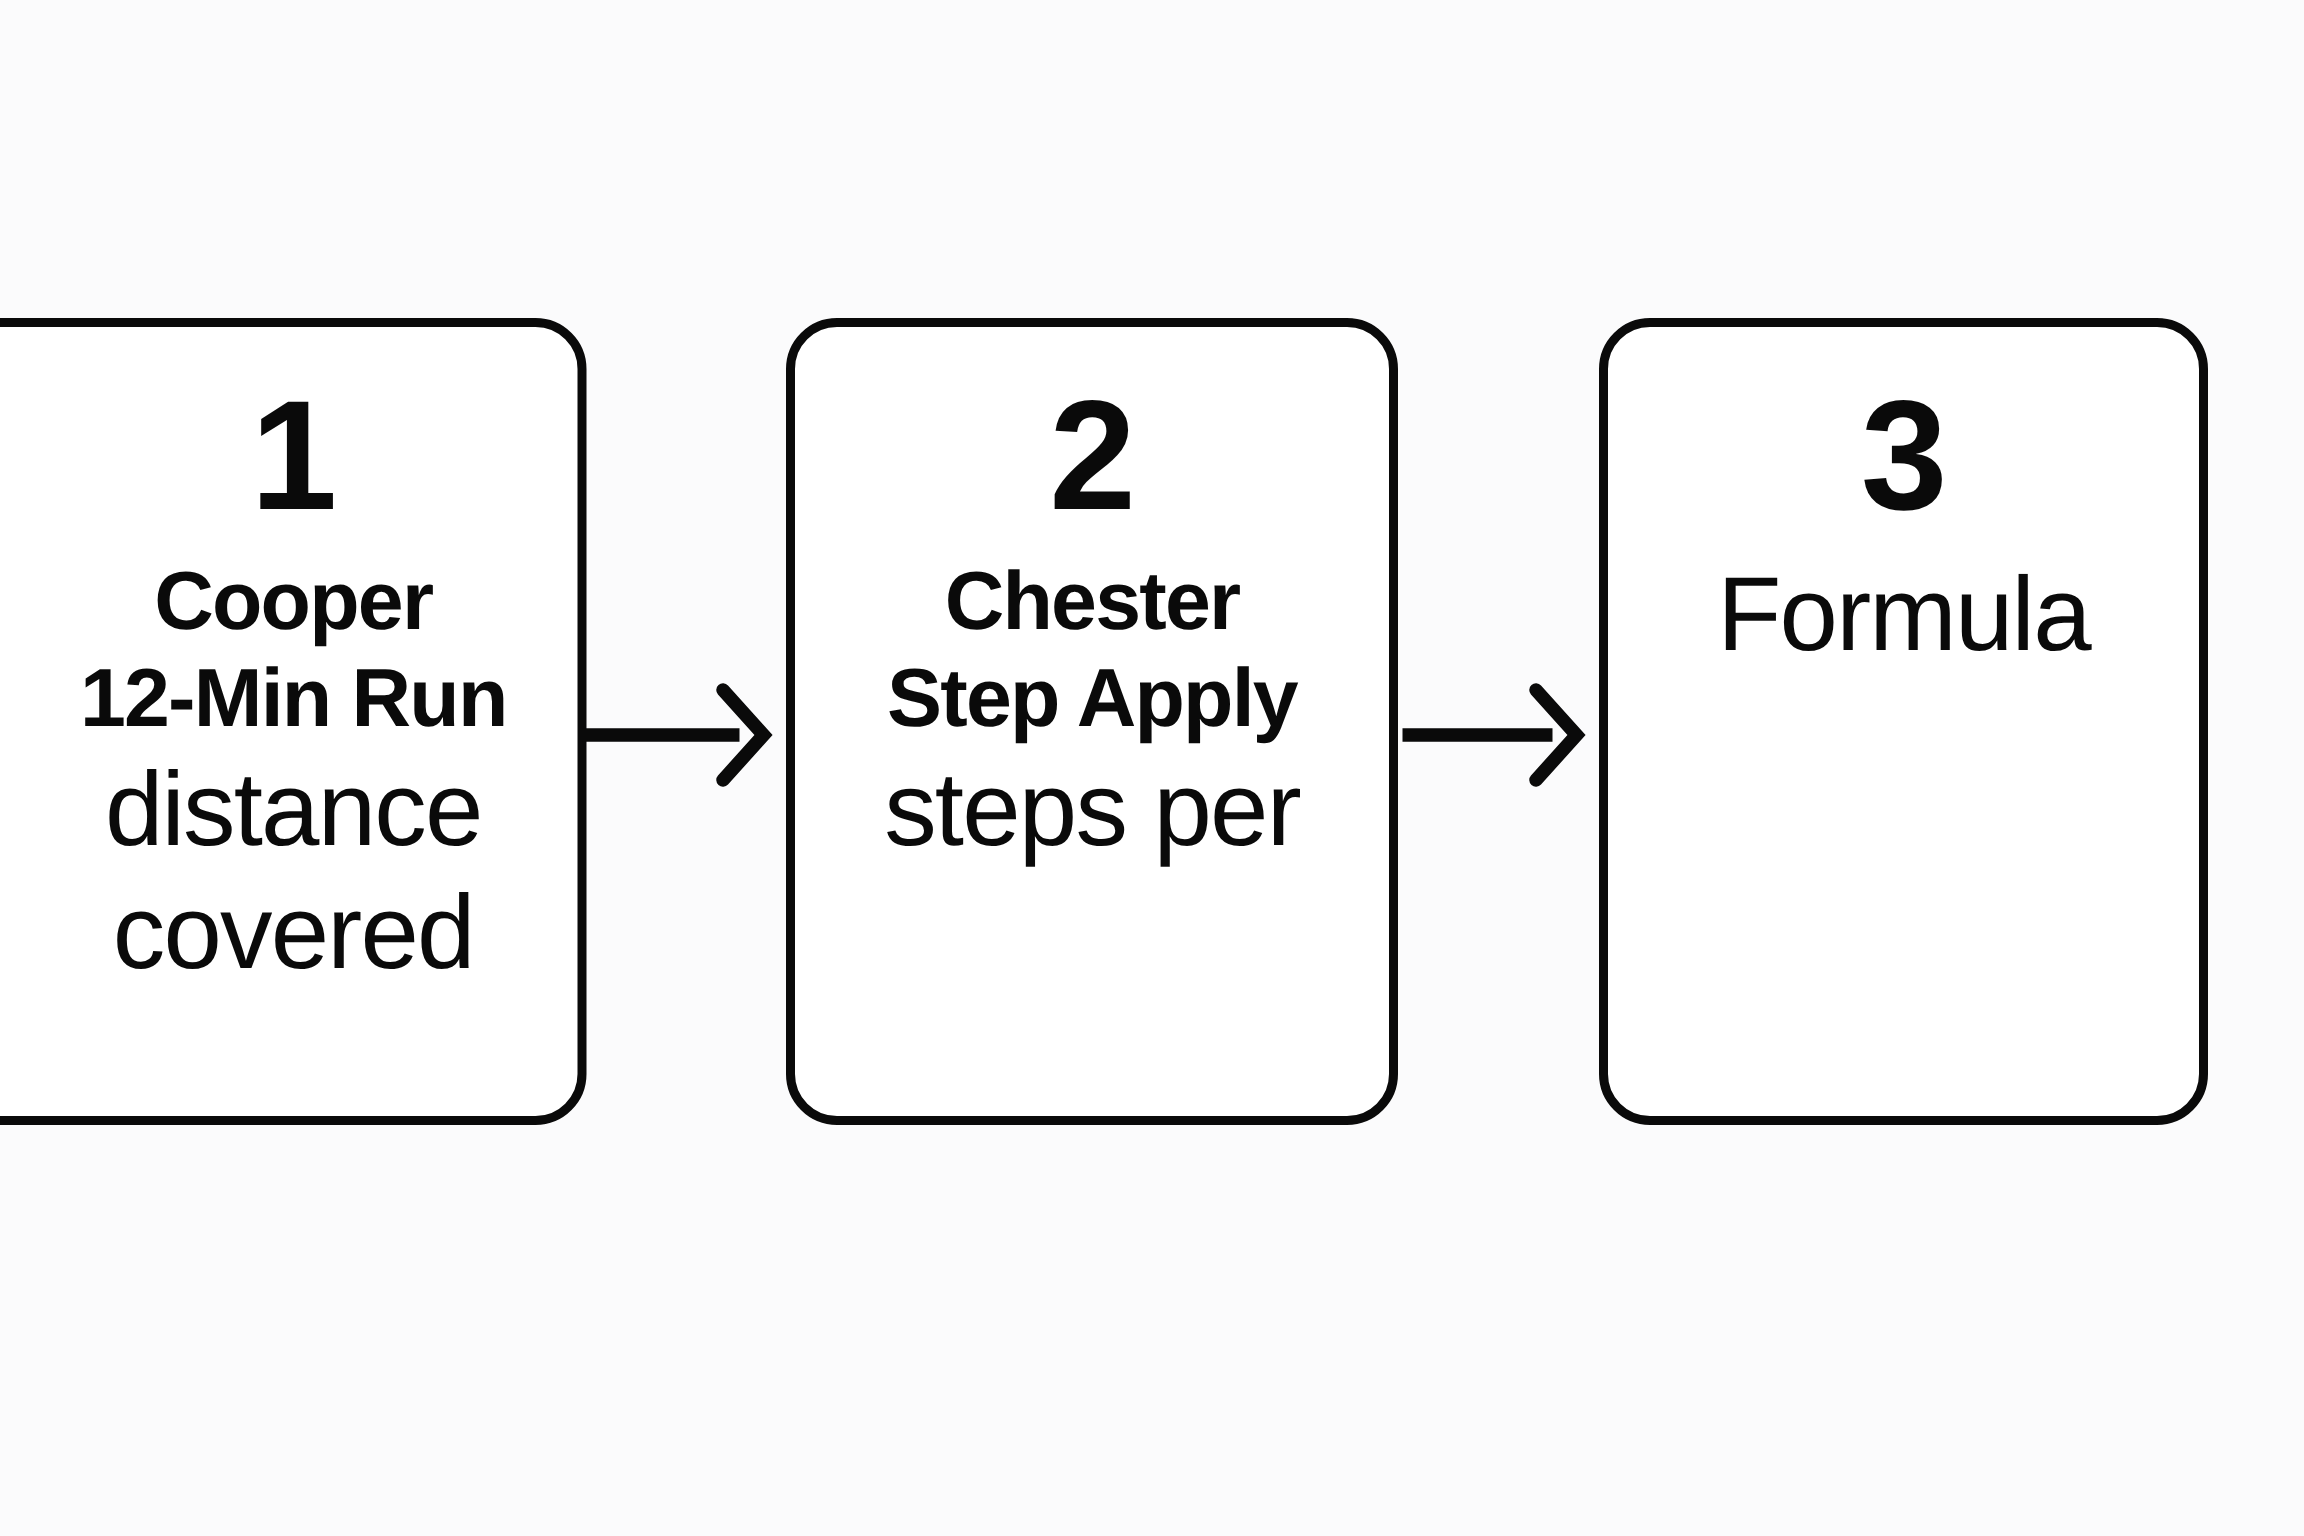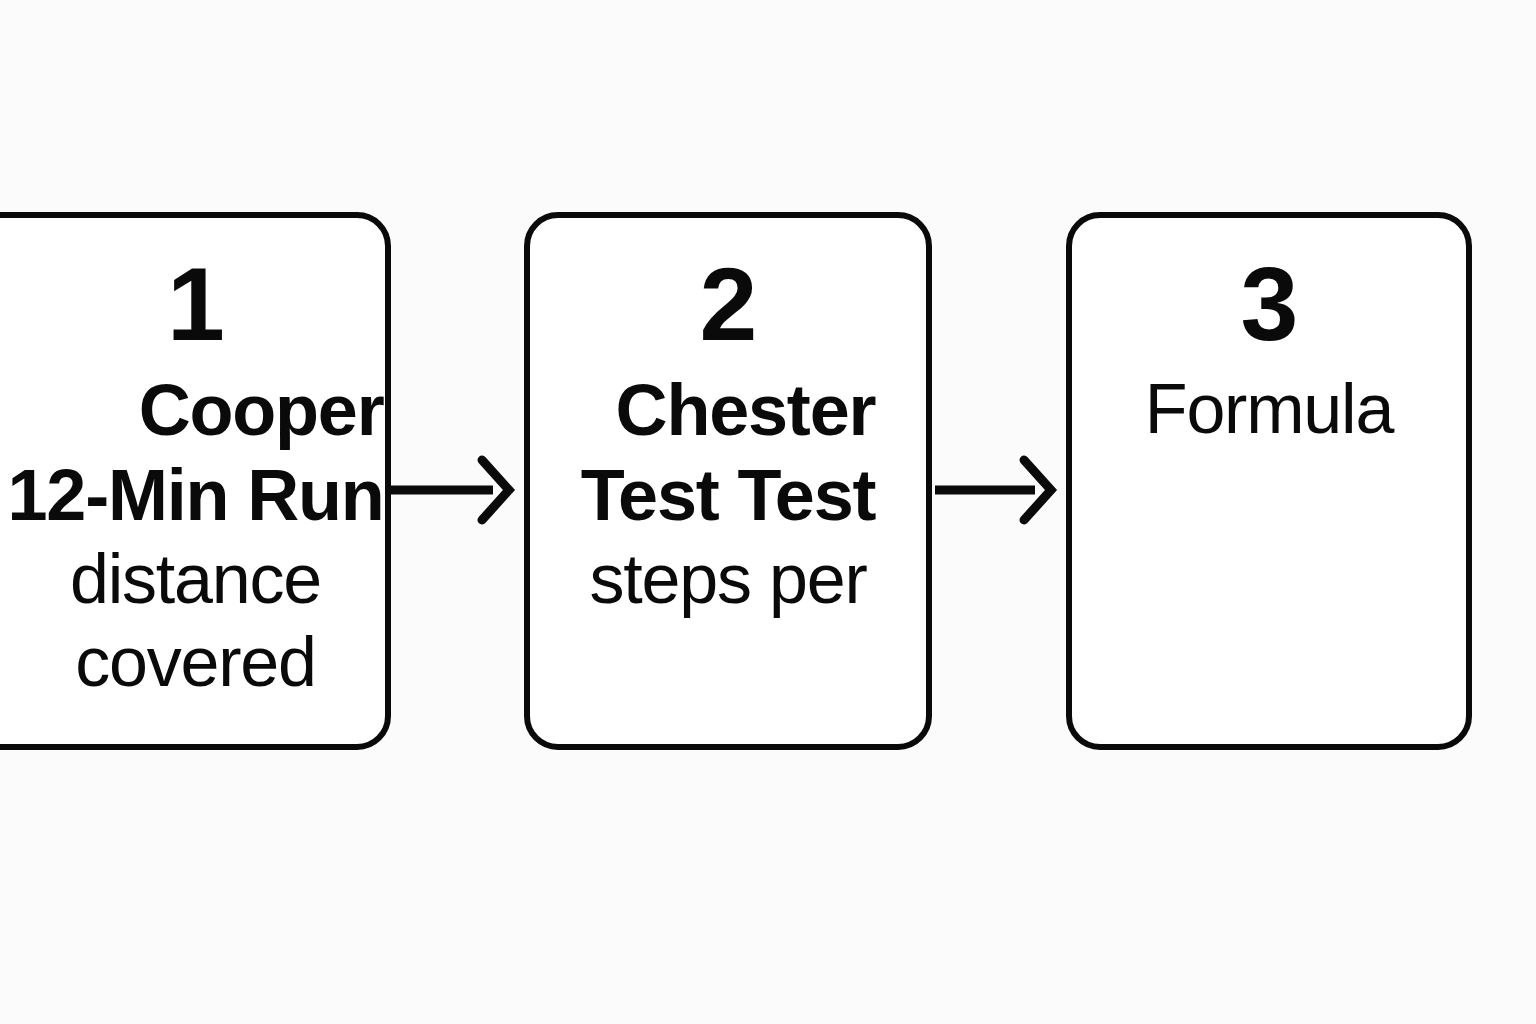--- a/index.html
+++ b/index.html
@@ -41,25 +41,25 @@
     font-size: 104px;
     font-weight: 700;
     line-height: 1;
     color: #0a0a0a;
     letter-spacing: -1px;
     margin-top: 34px;
     margin-bottom: 12px;
   }
 
   .step-title {
-    font-size: 72px;
+    font-size: 55px;
     font-weight: 700;
     line-height: 1.18;
     color: #0a0a0a;
-    text-align: right;
+    text-align: center;
     letter-spacing: -1.2px;
     white-space: nowrap;
   }
 
   .step-desc {
     font-size: 70px;
     font-weight: 400;
     line-height: 1.18;
     color: #0a0a0a;
     text-align: center;
@@ -129,21 +129,21 @@
     <svg width="142" height="76" viewBox="0 0 142 76">
       <line x1="3" y1="38" x2="108" y2="38" stroke="#0a0a0a" stroke-width="9" stroke-linecap="butt"></line>
       <polyline points="97,8 124,38 97,68" fill="none" stroke="#0a0a0a" stroke-width="9" stroke-linecap="round" stroke-linejoin="miter"></polyline>
     </svg>
   </div>
 
   <div class="step-box" id="box-2">
     <div class="step-number">2</div>
     <div class="step-title">
       <div>Chester</div>
-      <div>Test Test</div>
+      <div>Step Apply</div>
     </div>
     <div class="step-desc">
       <div>steps per</div>
     </div>
   </div>
 
   <div class="connector-arrow" id="arrow-2">
     <svg width="136" height="76" viewBox="0 0 136 76">
       <line x1="3" y1="38" x2="103" y2="38" stroke="#0a0a0a" stroke-width="9" stroke-linecap="butt"></line>
       <polyline points="92,8 119,38 92,68" fill="none" stroke="#0a0a0a" stroke-width="9" stroke-linecap="round" stroke-linejoin="miter"></polyline>

